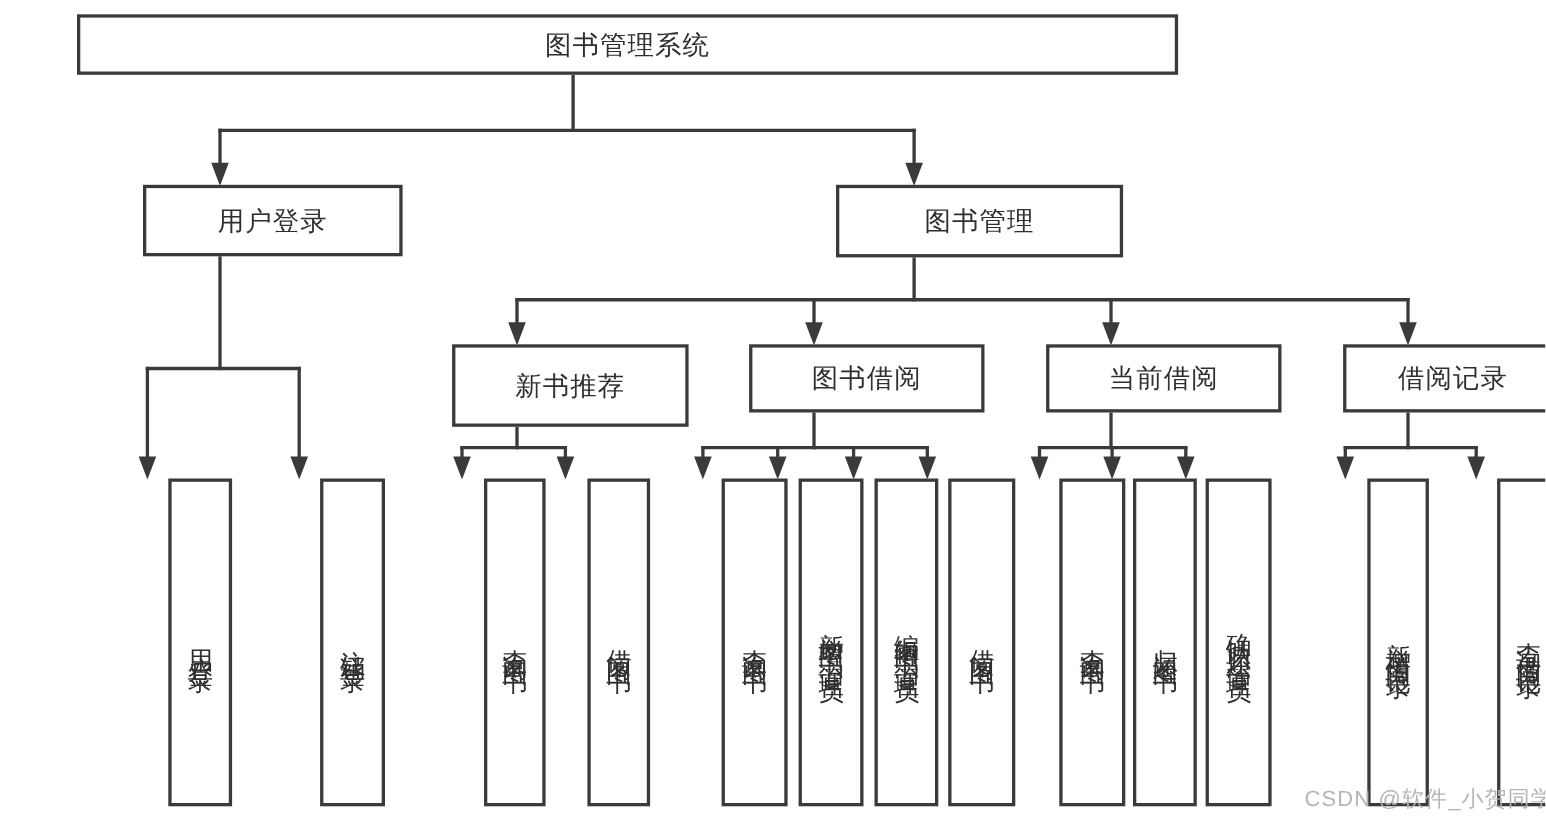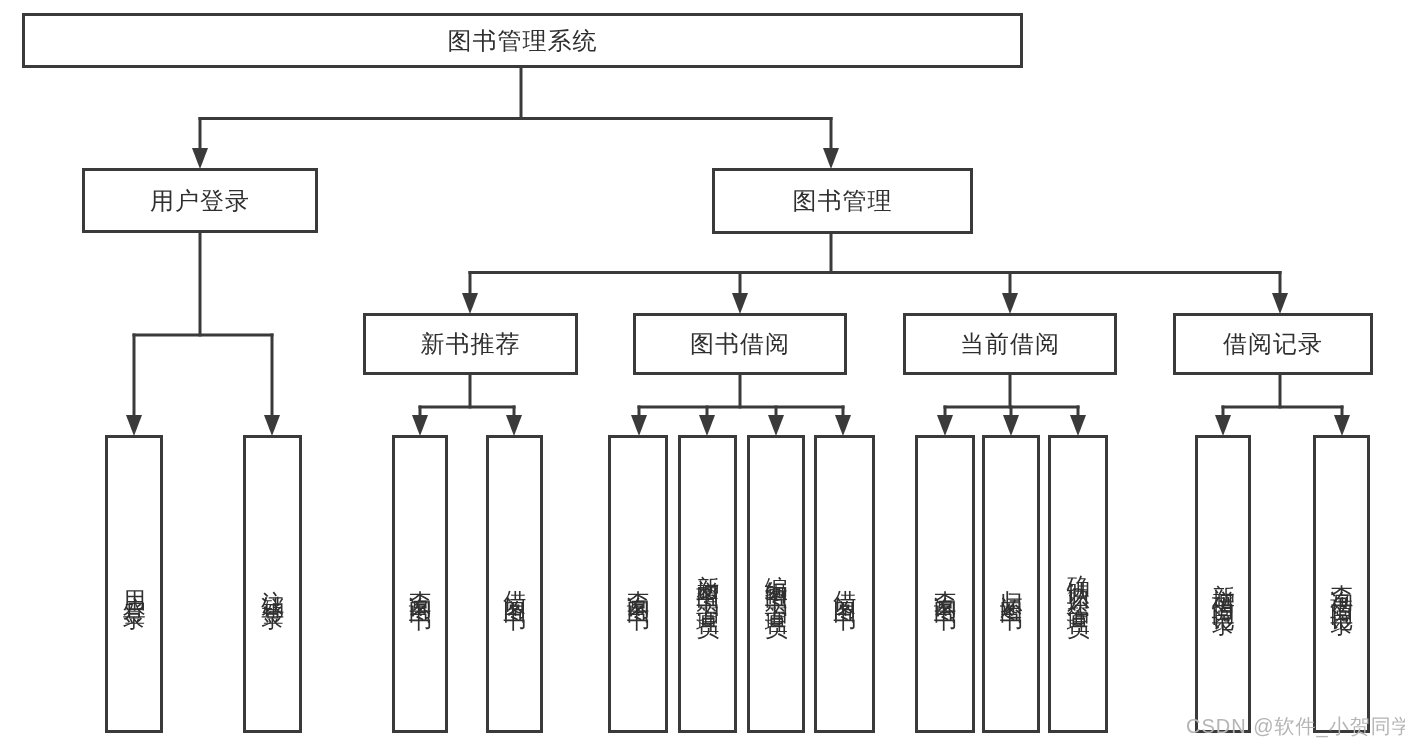--- a/index.html
+++ b/index.html
@@ -24,20 +24,21 @@
   .box {
     position: absolute;
     box-sizing: border-box;
     background: #ffffff;
     border: 3px solid #3a3a3a;
     display: flex;
     align-items: center;
     justify-content: center;
     color: #2f2f2f;
     z-index: 2;
+    margin-left: 48px;
   }
   .hbox {
     font-size: 24px;
     letter-spacing: 1px;
     white-space: nowrap;
   }
   .vbox {
     writing-mode: vertical-rl;
     text-orientation: mixed;
     font-size: 23px;
@@ -122,21 +123,21 @@
     <polygon points="1215,415 1231,415 1223,436" fill="#3a3a3a" stroke="none"></polygon>
     <polygon points="1334,415 1350,415 1342,436" fill="#3a3a3a" stroke="none"></polygon>
   </svg>
 
   <div class="box hbox" style="left:22px; top:13px; width:1001px; height:55px;">图书管理系统</div>
 
   <div class="box hbox" style="left:82px; top:168px; width:236px; height:65px;">用户登录</div>
 
   <div class="box hbox" style="left:712px; top:168px; width:261px; height:66px;">图书管理</div>
 
-  <div class="box hbox" style="left:363px; top:313px; width:215px; height:62px;">新书推荐</div>
+  <div class="box hbox" style="left:363px; top:313px; width:215px; height:75px;">新书推荐</div>
 
   <div class="box hbox" style="left:903px; top:313px; width:214px; height:62px;">当前借阅</div>
 
   <div class="box hbox" style="left:633px; top:313px; width:214px; height:62px;">图书借阅</div>
 
   <div class="box hbox" style="left:1173px; top:313px; width:200px; height:62px;">借阅记录</div>
 
   <div class="box vbox" style="left:105px; top:435px; width:58px; height:298px;">用户登录</div>
 
   <div class="box vbox" style="left:243px; top:435px; width:59px; height:298px;">注销登录</div>

